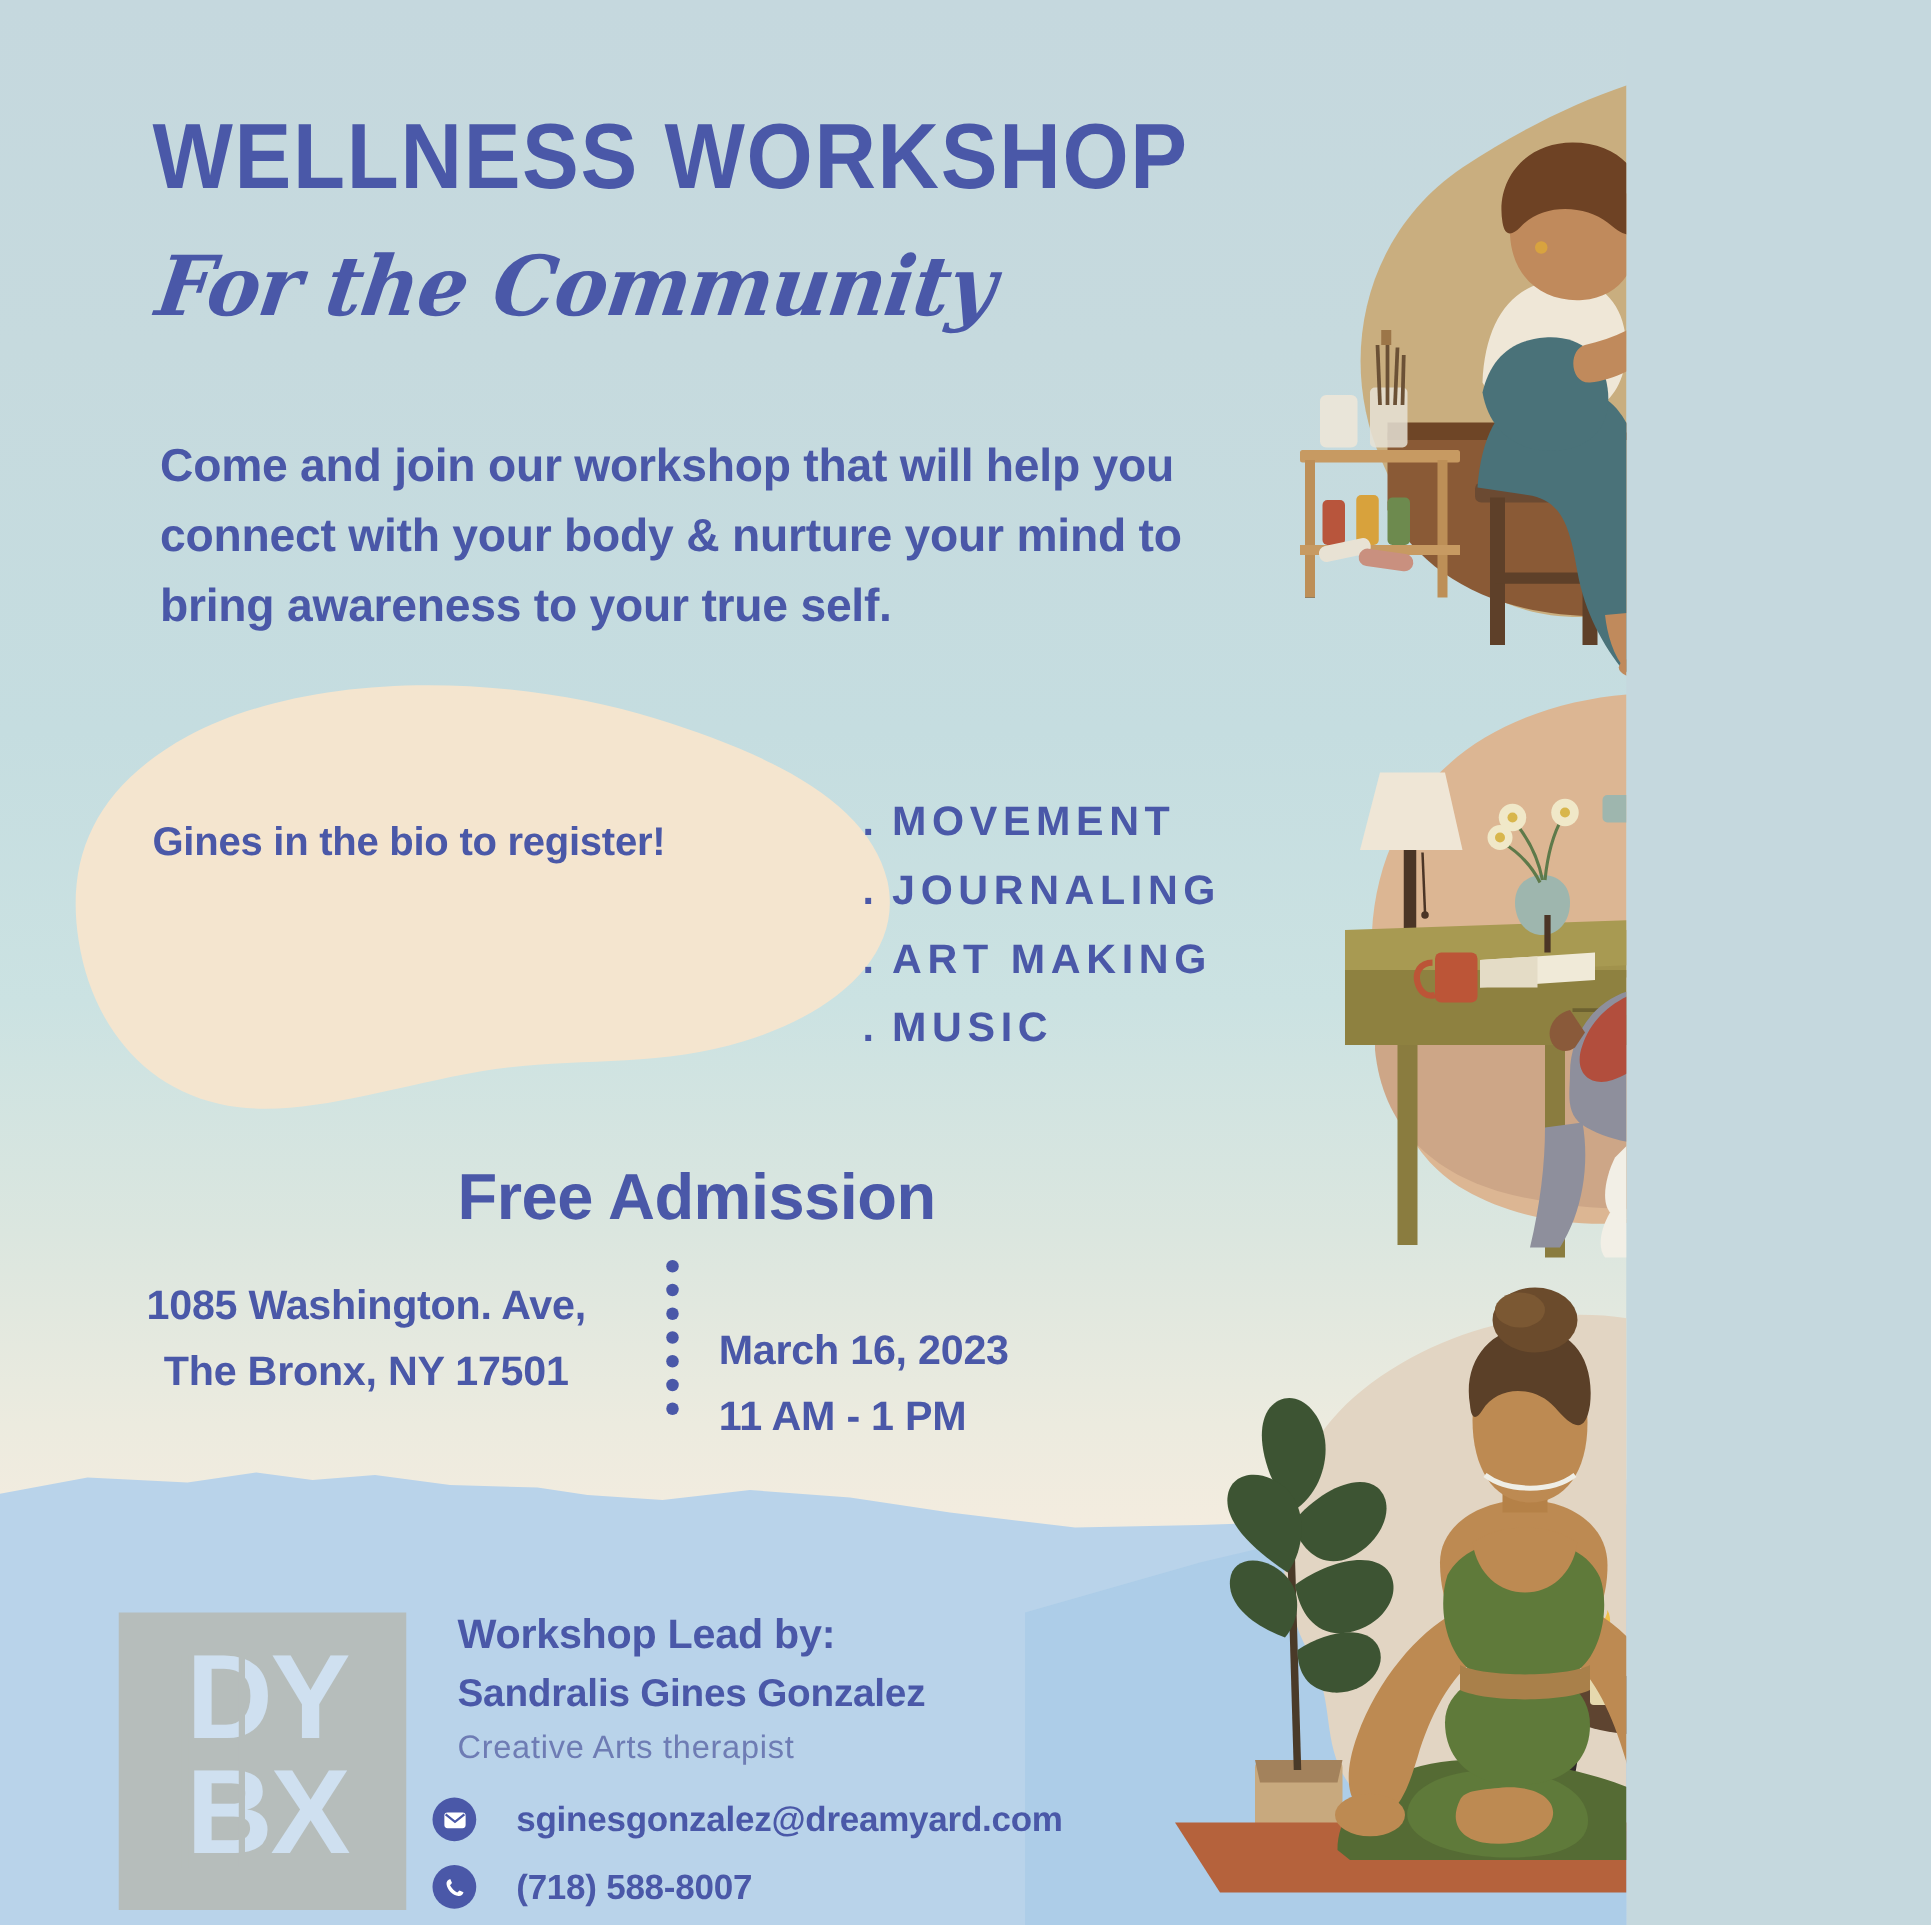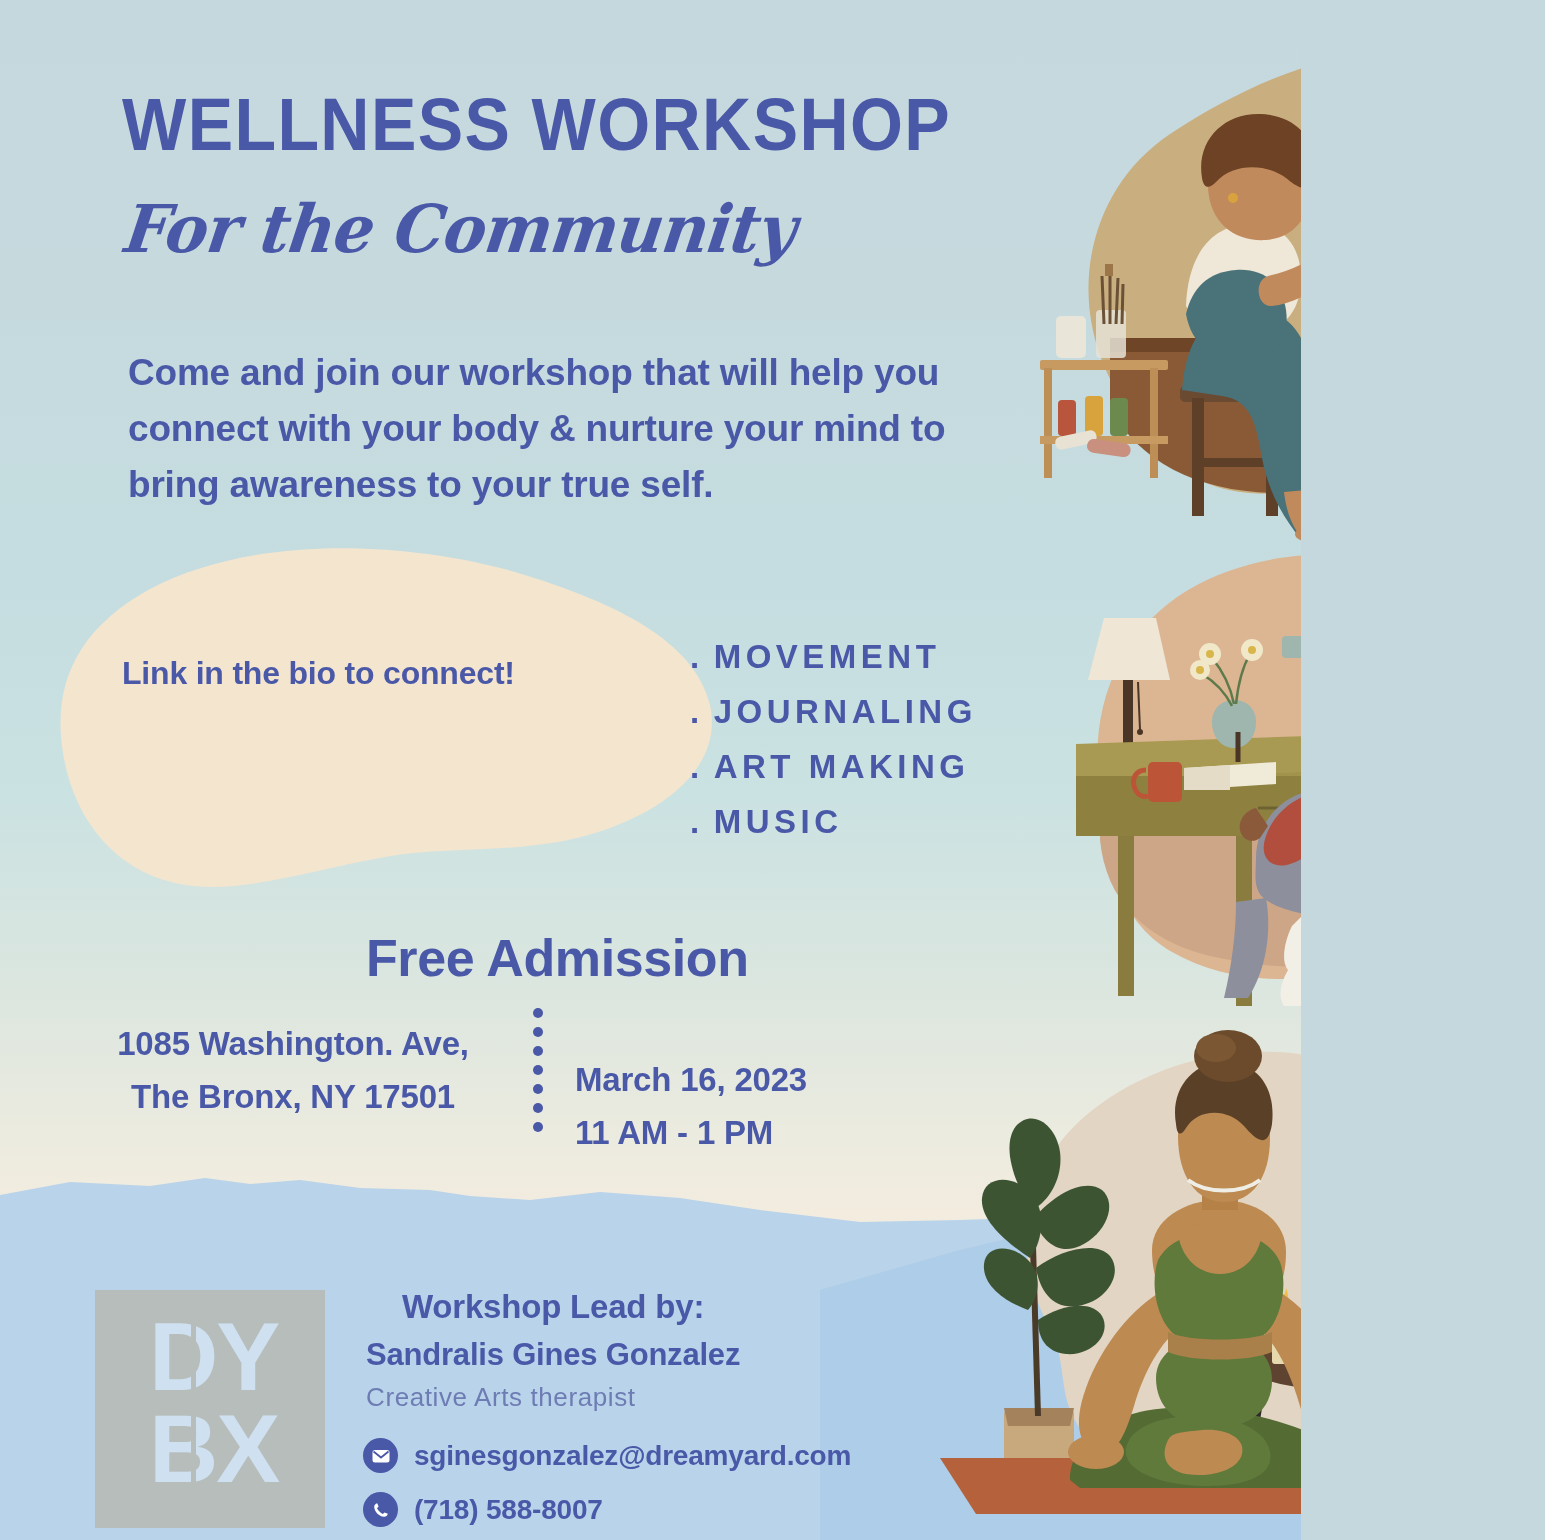--- a/index.html
+++ b/index.html
@@ -97,30 +97,30 @@
   }
 
   
   #logo{
     left:80px;top:1290px;width:230px;height:238px;
     background:#b6bdbb;
     margin-left:15px;
   }
   #logo svg{display:block;}
   #lead-title{
-    left:366px;top:1288px;font-size:33px;font-weight:700;letter-spacing:-.2px;margin-left:36px;
+    left:366px;top:1288px;font-size:33px;font-weight:700;letter-spacing:-.2px;
   }
   #lead-name{
     left:366px;top:1337px;font-size:31px;font-weight:700;letter-spacing:-.2px;
   }
   #lead-role{
     left:366px;top:1382px;font-size:26px;font-weight:400;letter-spacing:.6px;
   }
   .contact{
-    position:absolute;left:363px;display:flex;align-items:center;gap:16px;
+    position:absolute;left:346px;display:flex;align-items:center;gap:32px;
   }
   #contact-email{top:1438px;}
   #contact-phone{top:1492px;}
   .badge{
     width:35px;height:35px;border-radius:50%;background:#4a58a8;
     display:flex;align-items:center;justify-content:center;flex:0 0 auto;
   }
   .contact span.txt{font-size:28px;font-weight:700;letter-spacing:-.2px;}
 </style>
 </head>
@@ -304,21 +304,21 @@
     <path d="M256 96 C250 62 272 34 304 34 C338 34 356 60 352 96 C348 122 336 112 324 98 C308 80 278 80 266 100 C261 108 257 108 256 96 Z" fill="#5b4028"></path>
     <ellipse cx="308" cy="28" rx="34" ry="26" fill="#6b4b2c"></ellipse>
     <ellipse cx="296" cy="20" rx="20" ry="14" fill="#7b5833"></ellipse>
     <path d="M268 152 C286 166 322 166 340 152" stroke="#efeee6" stroke-width="4" fill="none"></path>
   </svg>
 
   <div id="title" class="abs ink">WELLNESS WORKSHOP</div>
   <div id="subtitle" class="abs ink">For the Community</div>
   <div id="intro" class="abs ink">Come and join our workshop that will help you connect with your body &amp; nurture your mind to bring awareness to your true self.</div>
 
-  <div id="reg-title" class="abs ink">Link in the bio to connect!</div>
+  <div id="reg-title" class="abs ink">Gines in the bio to register!</div>
 
   <div id="activities" class="abs ink">
     <div class="act"><span class="dot">.</span><span>MOVEMENT</span></div>
     <div class="act"><span class="dot">.</span><span>JOURNALING</span></div>
     <div class="act"><span class="dot">.</span><span>ART MAKING</span></div>
     <div class="act"><span class="dot">.</span><span>MUSIC</span></div>
   </div>
 
   <div id="free-adm" class="abs ink">Free Admission</div>
 

